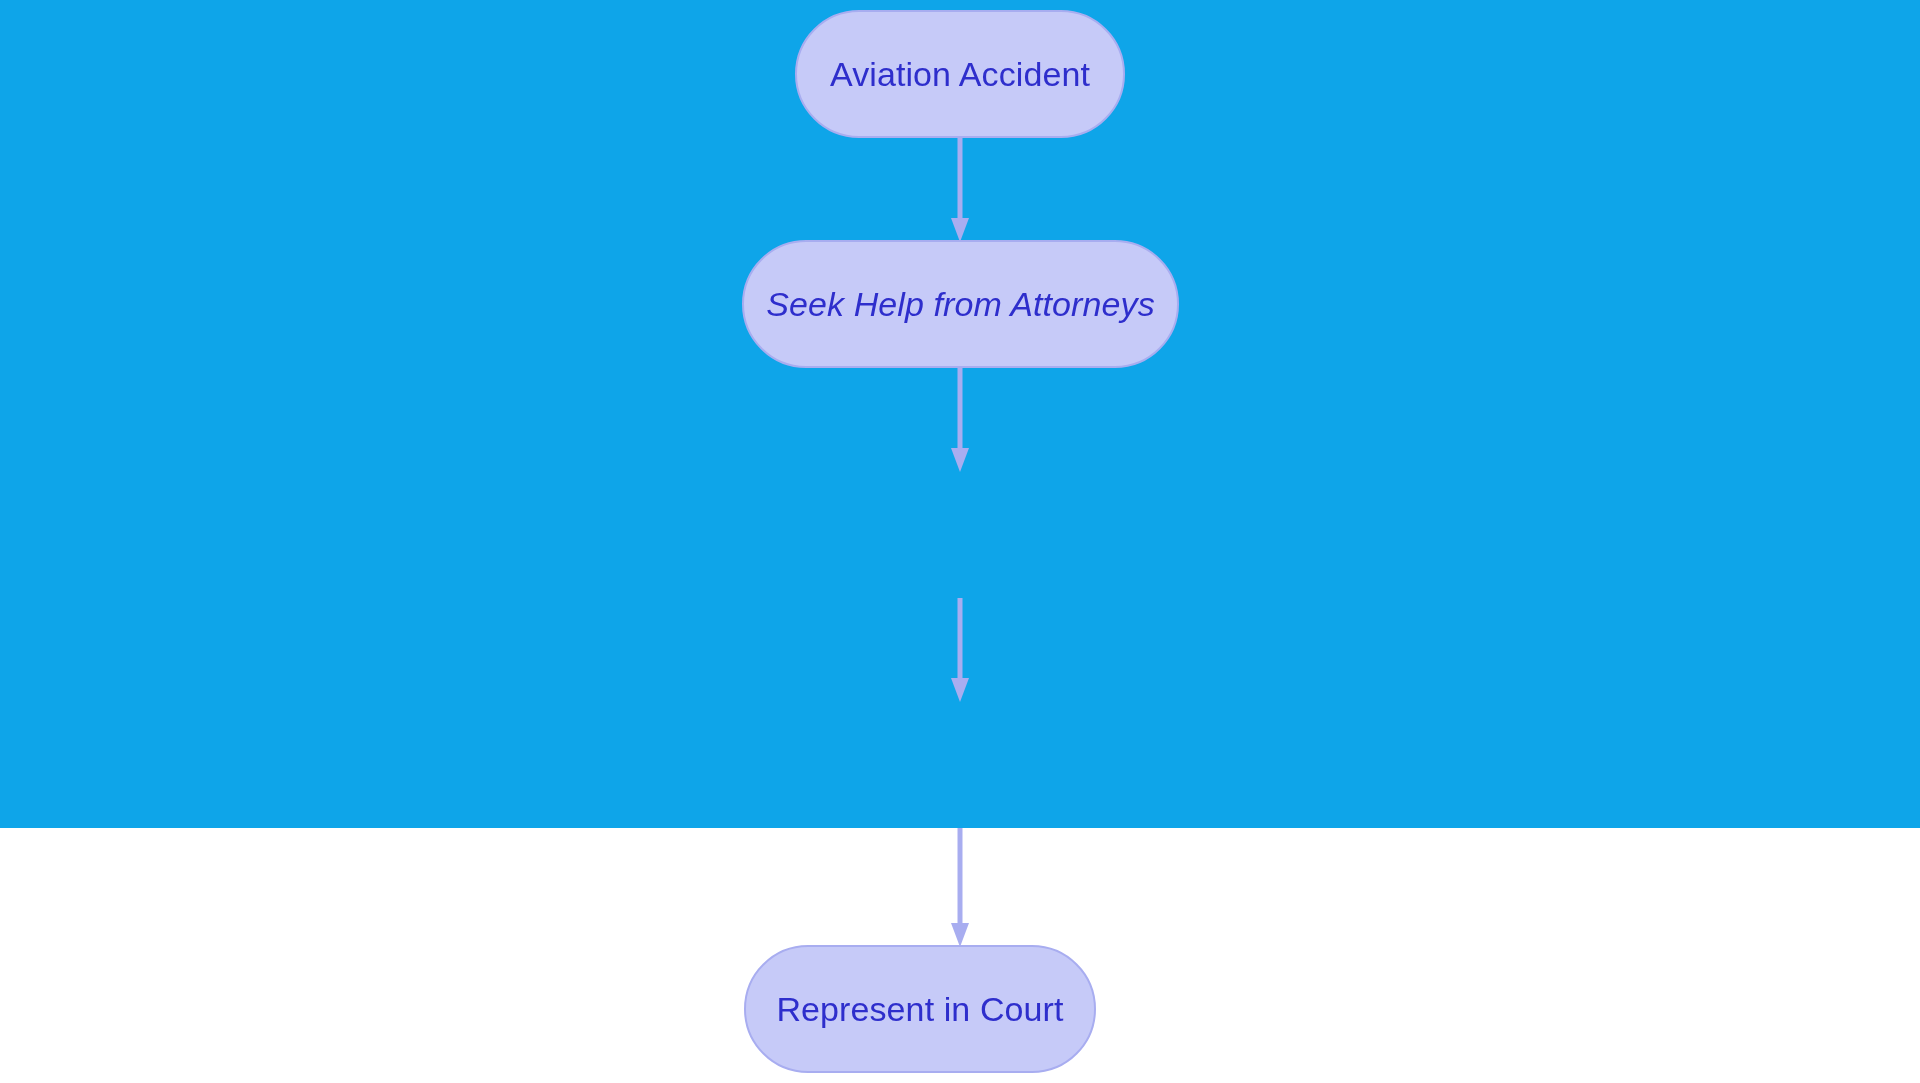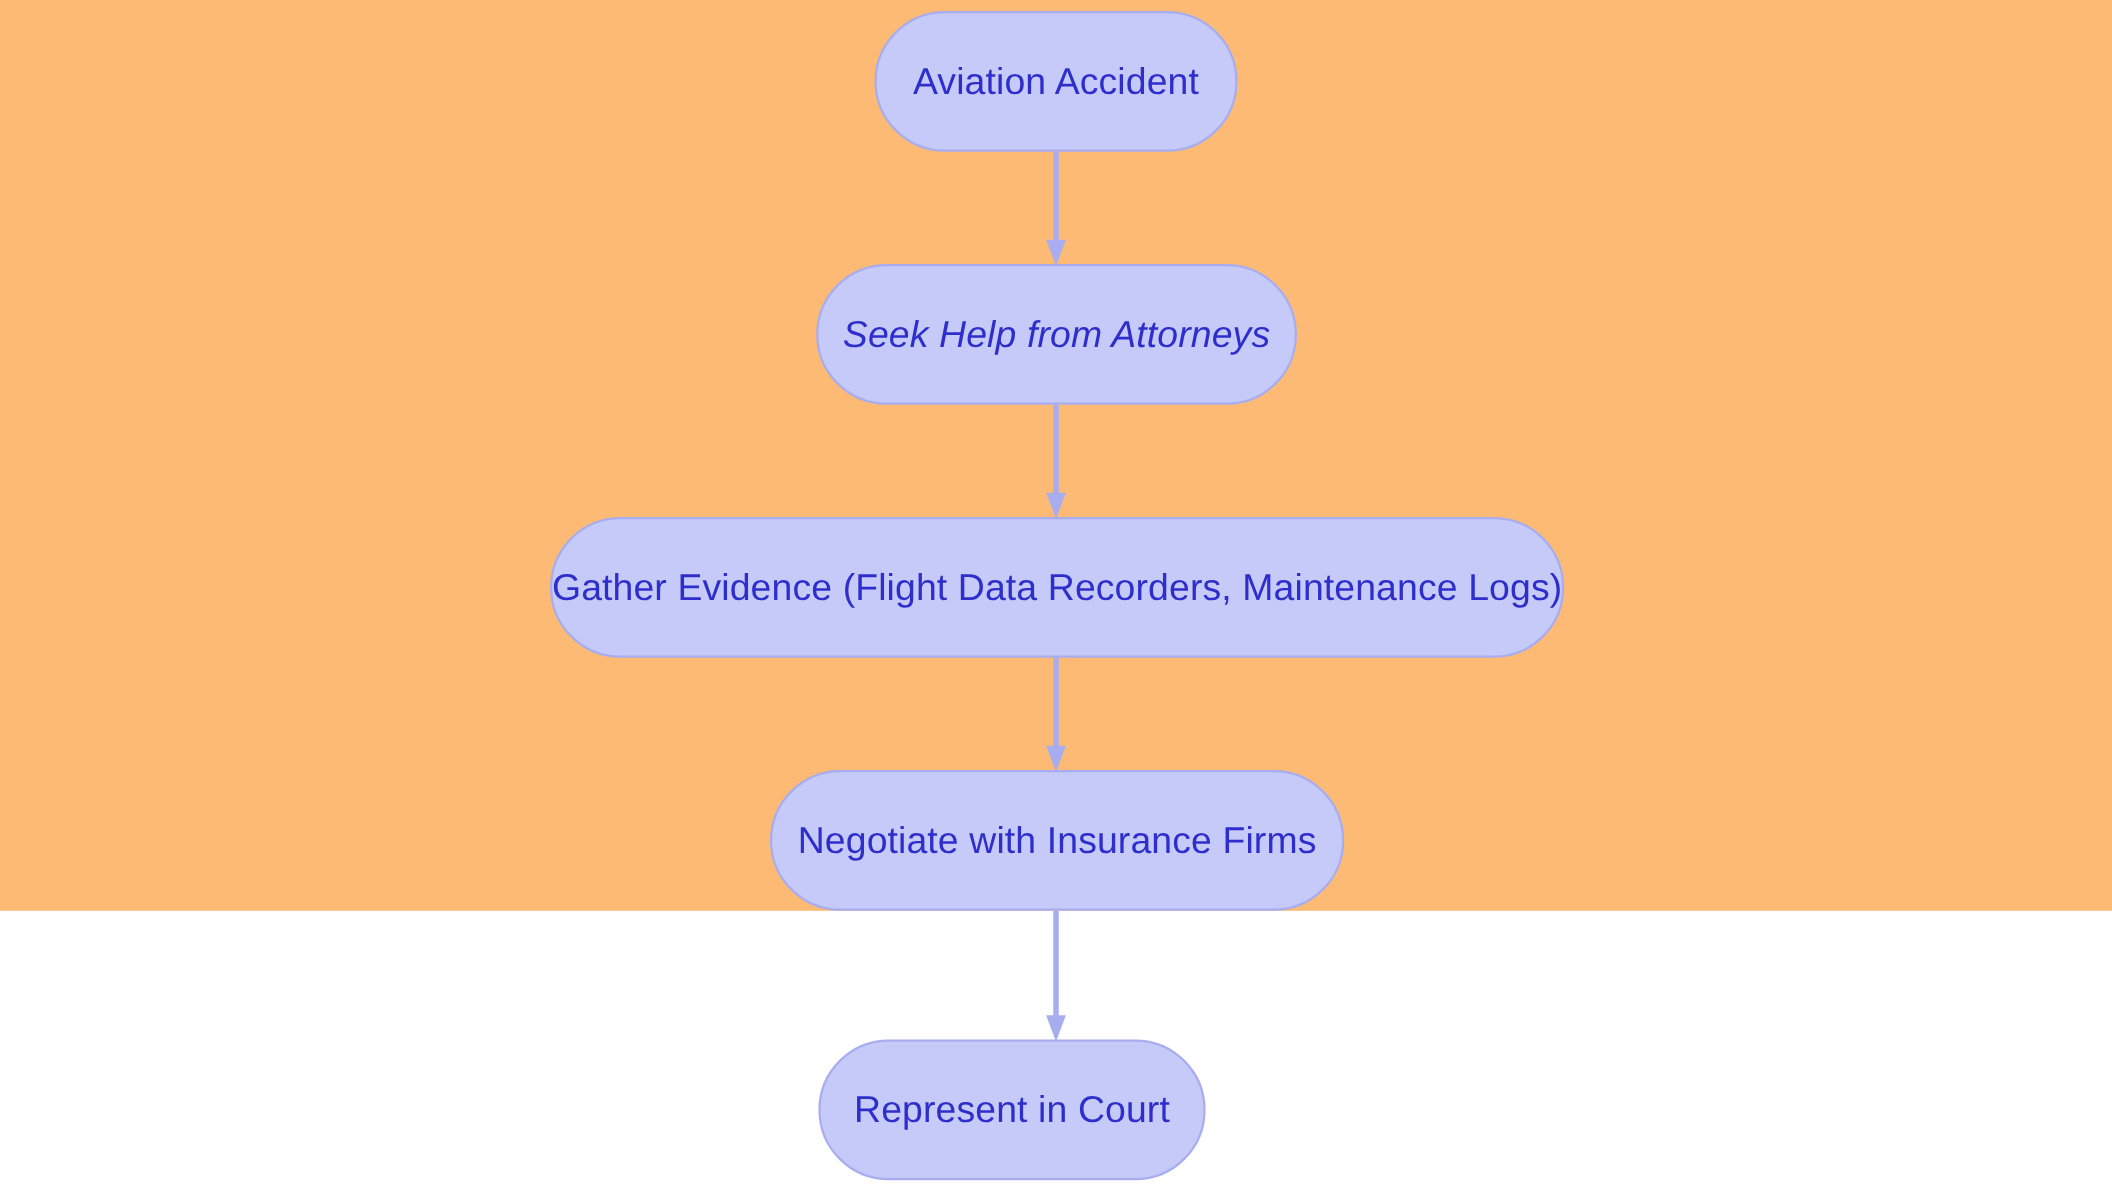--- a/index.html
+++ b/index.html
@@ -12,21 +12,21 @@
     width: 1920px;
     height: 1083px;
     overflow: hidden;
     font-family: "Liberation Sans", "DejaVu Sans", sans-serif;
   }
 
   #flow-root {
     position: relative;
     width: 1920px;
     height: 828px;
-    background: #fdba74;
+    background: #0ea5e9;
   }
 
   
   .node {
     position: absolute;
     box-sizing: border-box;
     display: flex;
     align-items: center;
     justify-content: center;
     height: 128px;
@@ -86,34 +86,28 @@
     <span class="node-label">Seek Help from Attorneys</span>
   </div>
 
   <div class="connector" id="conn-1">
     <svg width="22" height="104" viewBox="0 0 22 104">
       <line x1="11" y1="0" x2="11" y2="84" stroke="#a8adf0" stroke-width="5"></line>
       <polygon points="2,80 20,80 11,104" fill="#a8adf0"></polygon>
     </svg>
   </div>
 
-  <div class="node" id="node-2">
-    <span class="node-label">Gather Evidence (Flight Data Recorders, Maintenance Logs)</span>
-  </div>
 
   <div class="connector" id="conn-2">
     <svg width="22" height="104" viewBox="0 0 22 104">
       <line x1="11" y1="0" x2="11" y2="84" stroke="#a8adf0" stroke-width="5"></line>
       <polygon points="2,80 20,80 11,104" fill="#a8adf0"></polygon>
     </svg>
   </div>
 
-  <div class="node" id="node-3">
-    <span class="node-label">Negotiate with Insurance Firms</span>
-  </div>
 
   <div class="connector" id="conn-3">
     <svg width="22" height="119" viewBox="0 0 22 119">
       <line x1="11" y1="0" x2="11" y2="99" stroke="#a8adf0" stroke-width="5"></line>
       <polygon points="2,95 20,95 11,119" fill="#a8adf0"></polygon>
     </svg>
   </div>
 
   <div class="node" id="node-4">
     <span class="node-label">Represent in Court</span>

